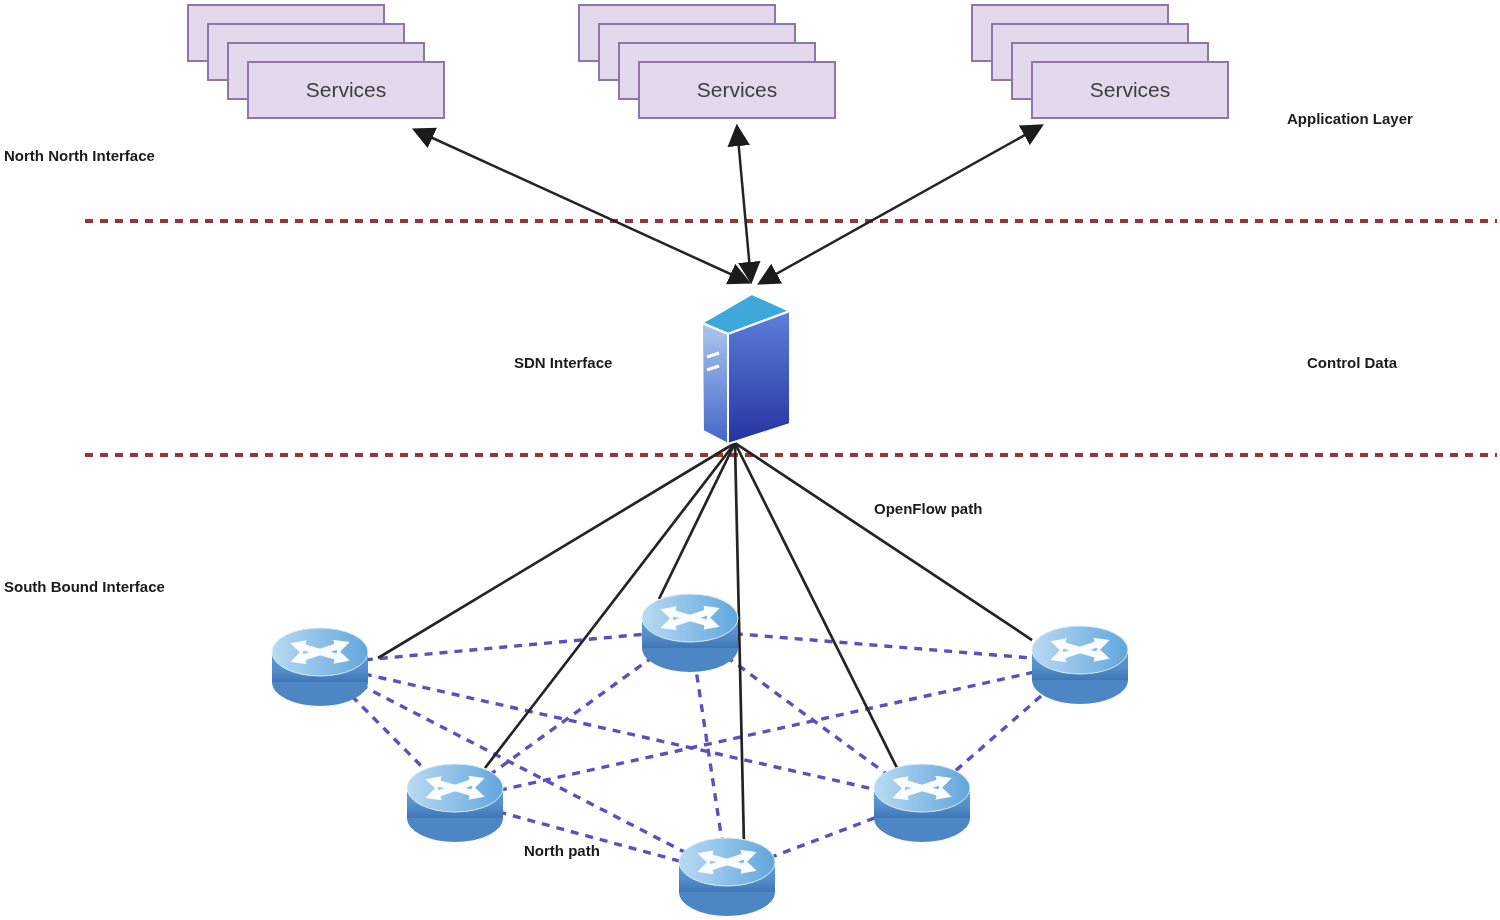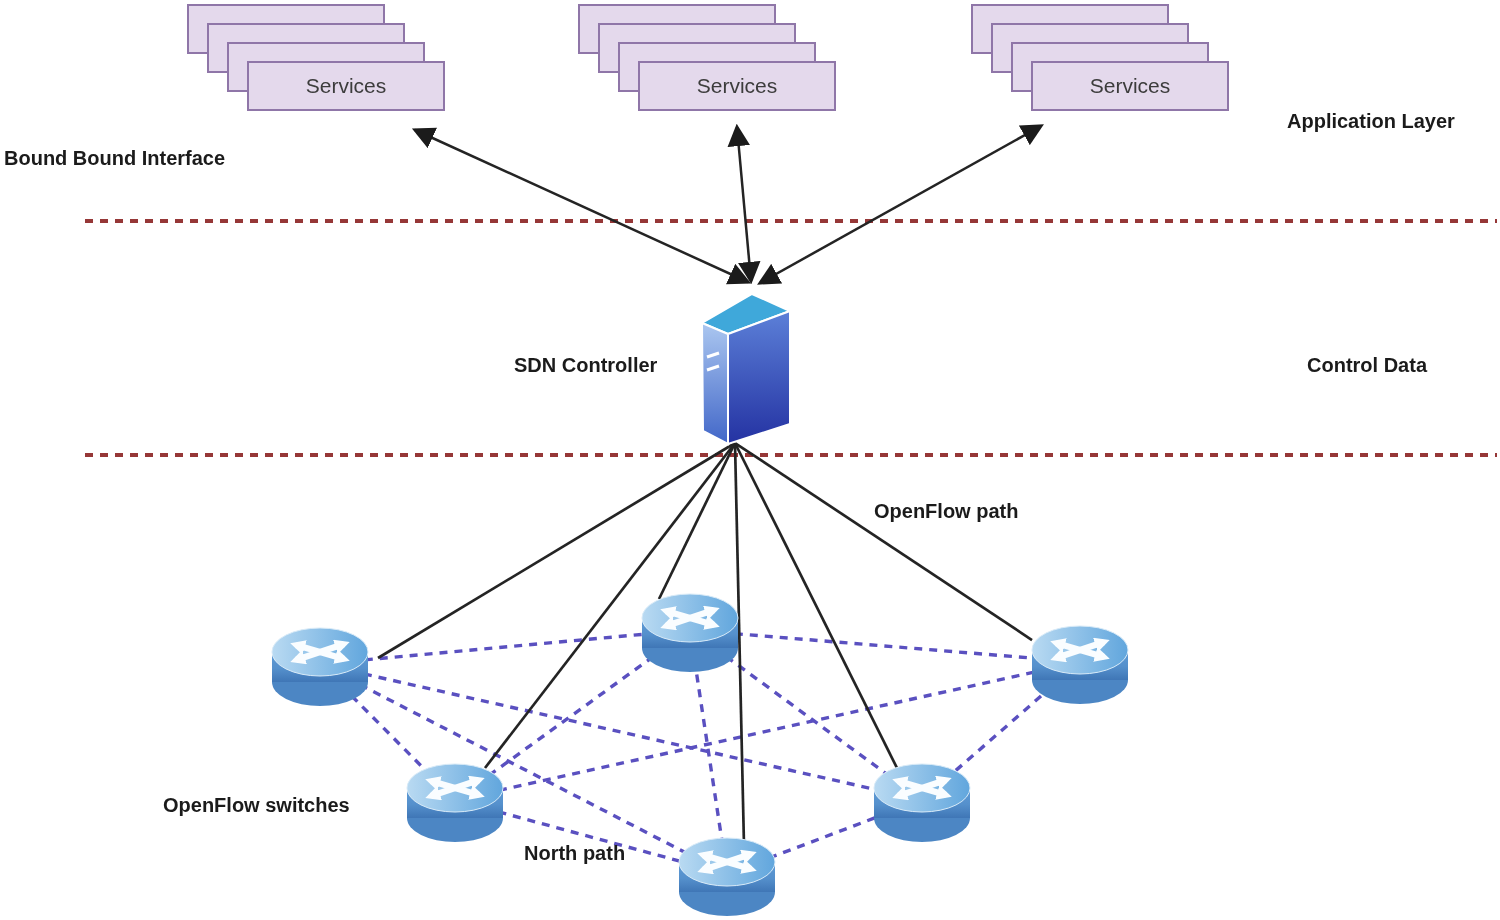--- a/index.html
+++ b/index.html
@@ -2,25 +2,25 @@
 <html><head>
 <meta charset="utf-8">
 <style>
   html,body{margin:0;padding:0;background:#ffffff;}
   .canvas{
     position:relative;width:1500px;height:920px;background:#ffffff;overflow:hidden;
     font-family:"Liberation Sans","DejaVu Sans",sans-serif;
   }
   svg{position:absolute;left:0;top:0;}
   .lbl{
-    position:absolute;font-weight:bold;font-size:20px;color:#1b1b1b;white-space:nowrap;
+    position:absolute;font-weight:bold;font-size:15px;color:#1b1b1b;white-space:nowrap;
   }
   .stack{position:absolute;width:260px;height:118px;}
   .stack-box{
-    position:absolute;width:198px;height:50px;
+    position:absolute;width:198px;height:58px;
     background:#e4d9ec;border:2px solid #8f76a8;box-sizing:border-box;
   }
   .stack-box.b0{left:0;top:0;}
   .stack-box.b1{left:20px;top:19px;}
   .stack-box.b2{left:40px;top:38px;}
   .stack-box.b3{left:60px;top:57px;}
   .stack-label{
     display:flex;align-items:center;justify-content:center;width:100%;height:100%;
     font-size:21px;font-weight:500;color:#3c3c3c;
   }
@@ -160,21 +160,21 @@
 
   <div class="stack" style="left:971px;top:4px;">
     <div class="stack-box b0"></div>
     <div class="stack-box b1"></div>
     <div class="stack-box b2"></div>
     <div class="stack-box b3">
       <div class="stack-label">Services</div>
     </div>
   </div>
 
-  <div class="lbl" style="left:4px;top:147px;">Bound Bound Interface</div>
+  <div class="lbl" style="left:4px;top:147px;">North North Interface</div>
   <div class="lbl" style="left:1287px;top:110px;">Application Layer</div>
-  <div class="lbl" style="left:514px;top:354px;">SDN Controller</div>
+  <div class="lbl" style="left:514px;top:354px;">SDN Interface</div>
   <div class="lbl" style="left:1307px;top:354px;">Control Data</div>
+  <div class="lbl" style="left:4px;top:578px;">South Bound Interface</div>
   <div class="lbl" style="left:874px;top:500px;">OpenFlow path</div>
-  <div class="lbl" style="left:163px;top:794px;">OpenFlow switches</div>
   <div class="lbl" style="left:524px;top:842px;">North path</div>
 
 </div>
 
 </body></html>

